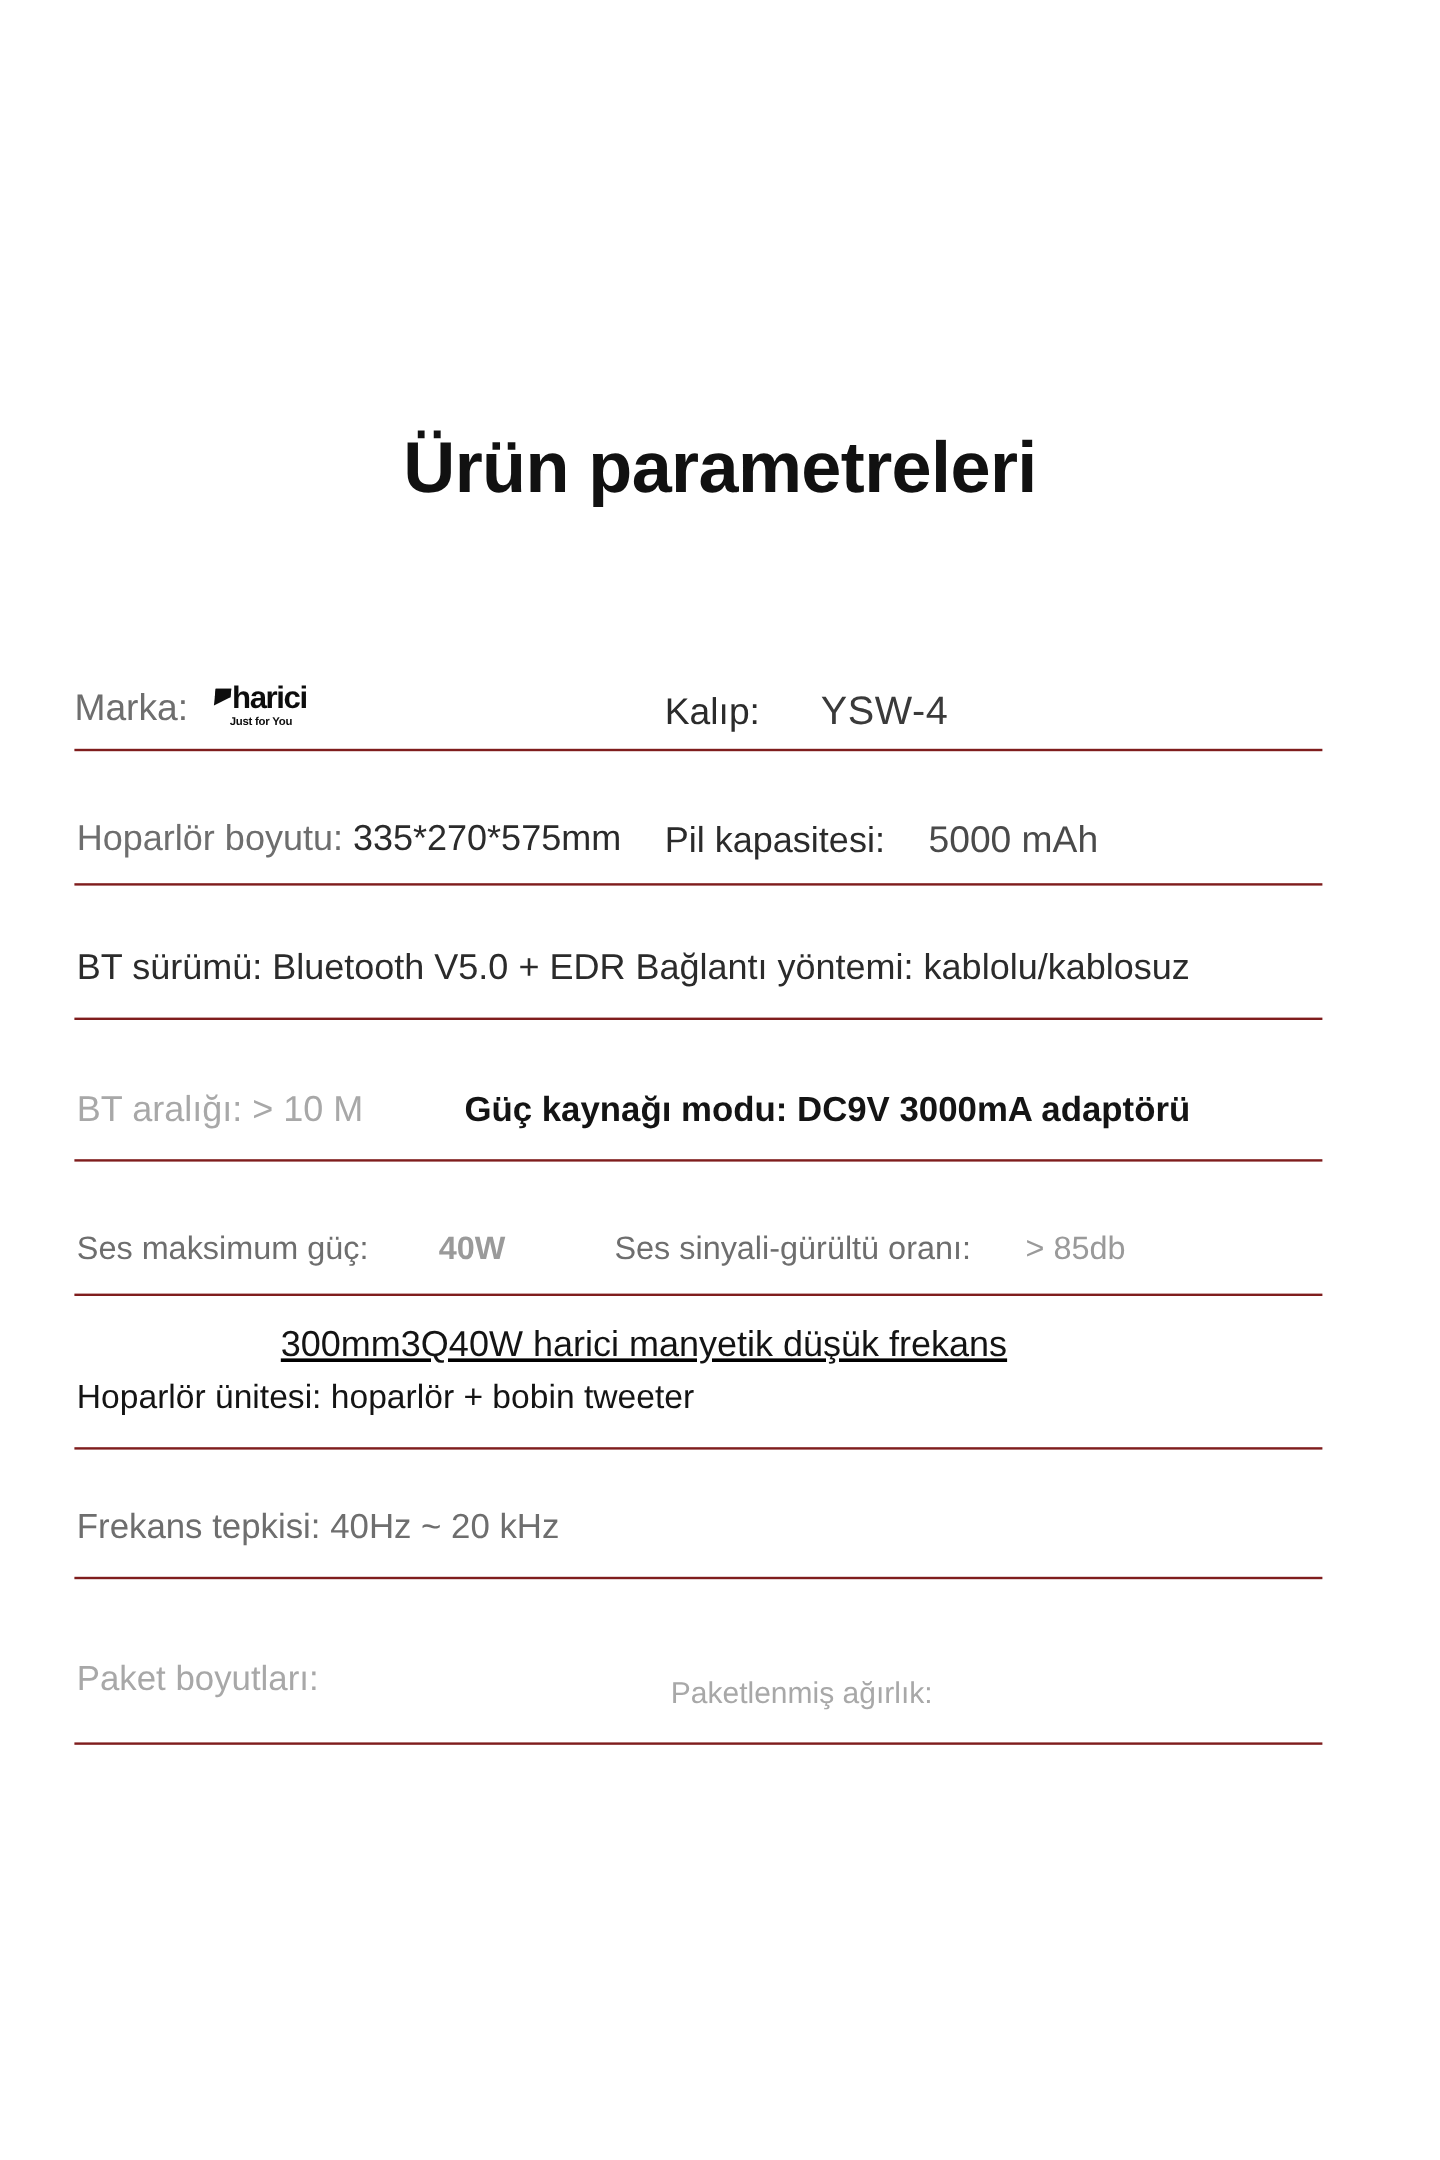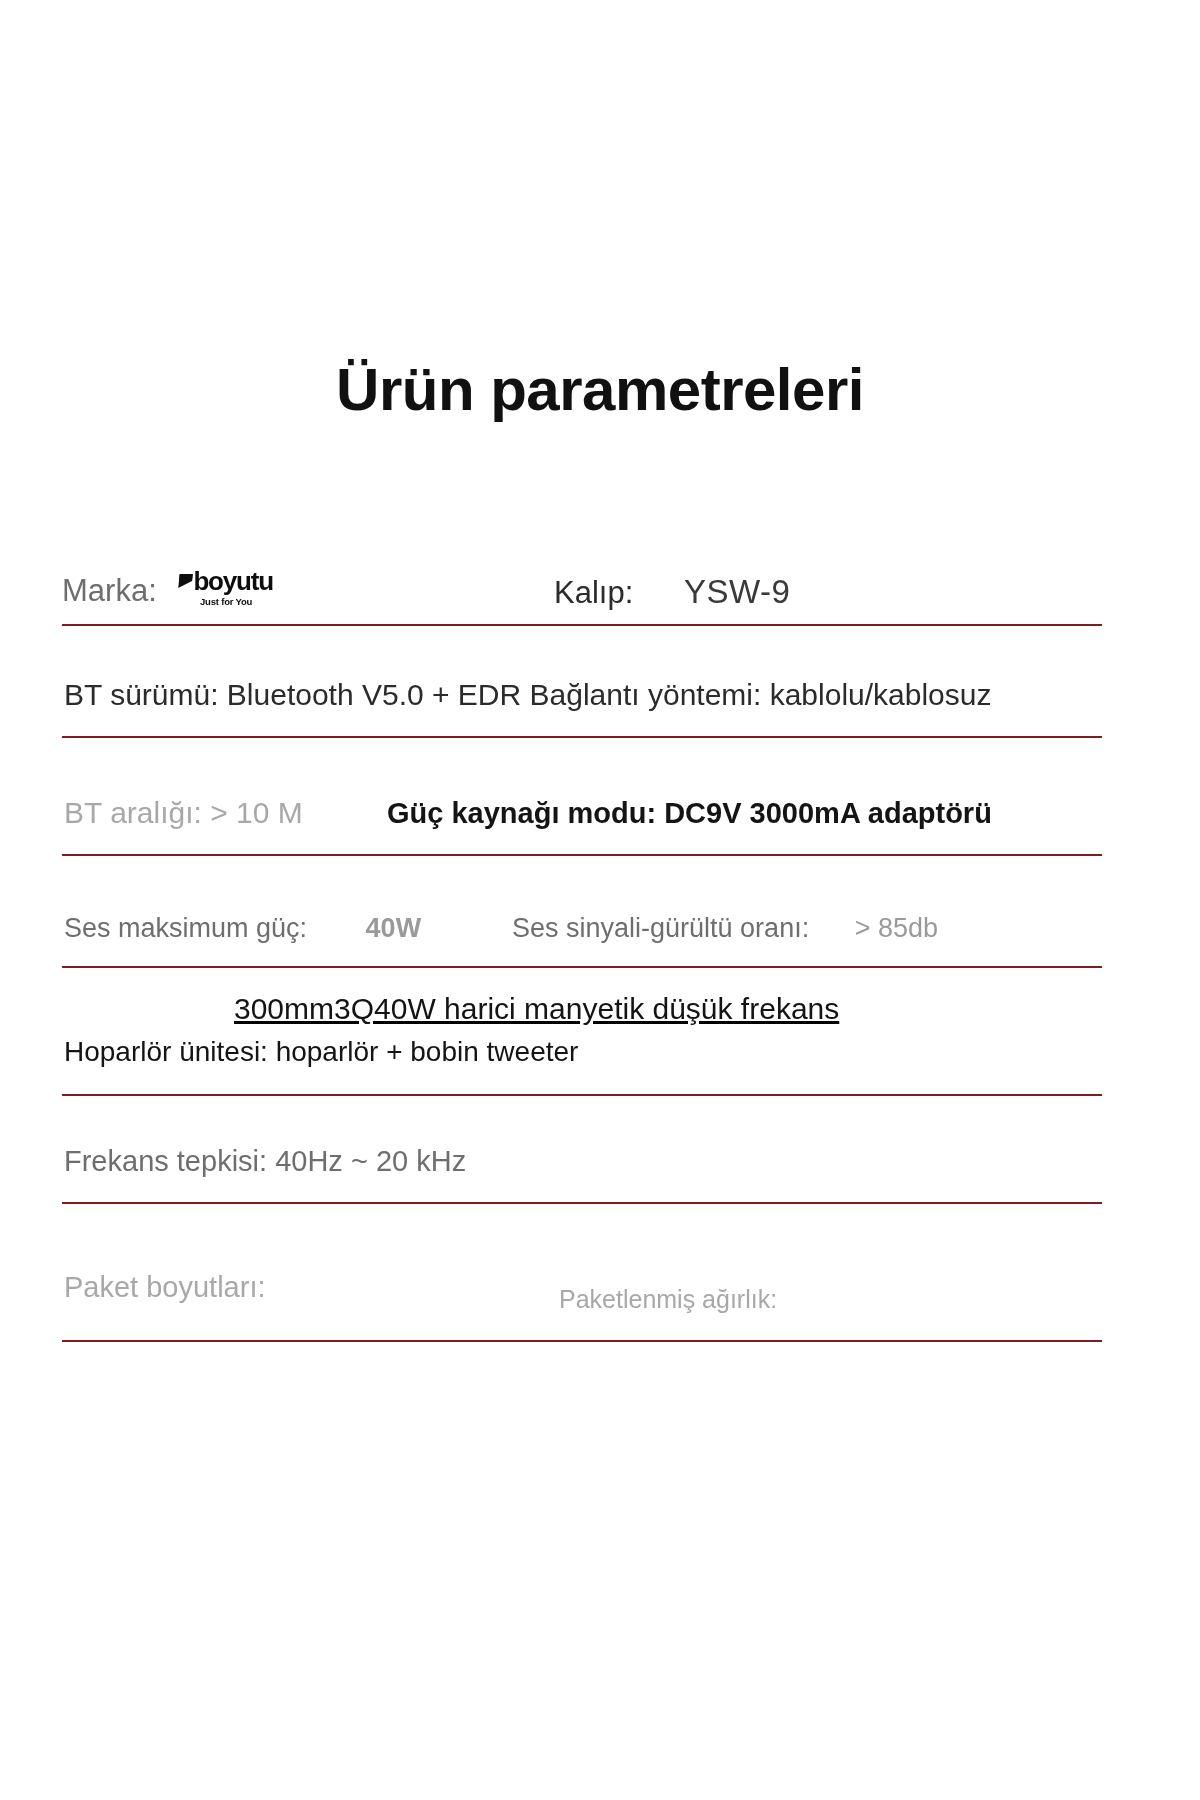--- a/index.html
+++ b/index.html
@@ -164,30 +164,40 @@
 <div class="sheet">
 
   <div class="title">Ürün parametreleri</div>
 
   <div class="spec-table">
 
     <div class="row" id="row-brand">
       <div class="cell c-left">
         <span class="lbl tone-mid w-normal">Marka:</span>
         <span class="logo">
-          <span class="logo-word"><span class="logo-mark"></span><span>boyutu</span></span>
+          <span class="logo-word"><span class="logo-mark"></span><span>harici</span></span>
           <span class="logo-tag">Just for You</span>
         </span>
       </div>
       <div class="cell c-right">
         <span class="lbl tone-dark w-normal">Kalıp:</span>
-        <span class="val kalip-val w-normal">YSW-9</span>
-      </div>
-    </div>
-
+        <span class="val kalip-val w-normal">YSW-4</span>
+      </div>
+    </div>
+
+    <div class="row" id="row-size">
+      <div class="cell c-left">
+        <span class="lbl tone-mid w-normal">Hoparlör boyutu:</span>
+        <span class="val tone-dark w-normal">335*270*575mm</span>
+      </div>
+      <div class="cell c-right">
+        <span class="lbl tone-dark w-normal">Pil kapasitesi:</span>
+        <span class="val cap-val w-normal">5000 mAh</span>
+      </div>
+    </div>
 
     <div class="row" id="row-bt">
       <div class="cell c-left">
         <span class="lbl tone-dark w-normal">BT sürümü:</span>
         <span class="val tone-dark w-normal">Bluetooth V5.0 + EDR Bağlantı yöntemi: kablolu/kablosuz</span>
       </div>
     </div>
 
     <div class="row" id="row-power">
       <div class="cell c-left">

